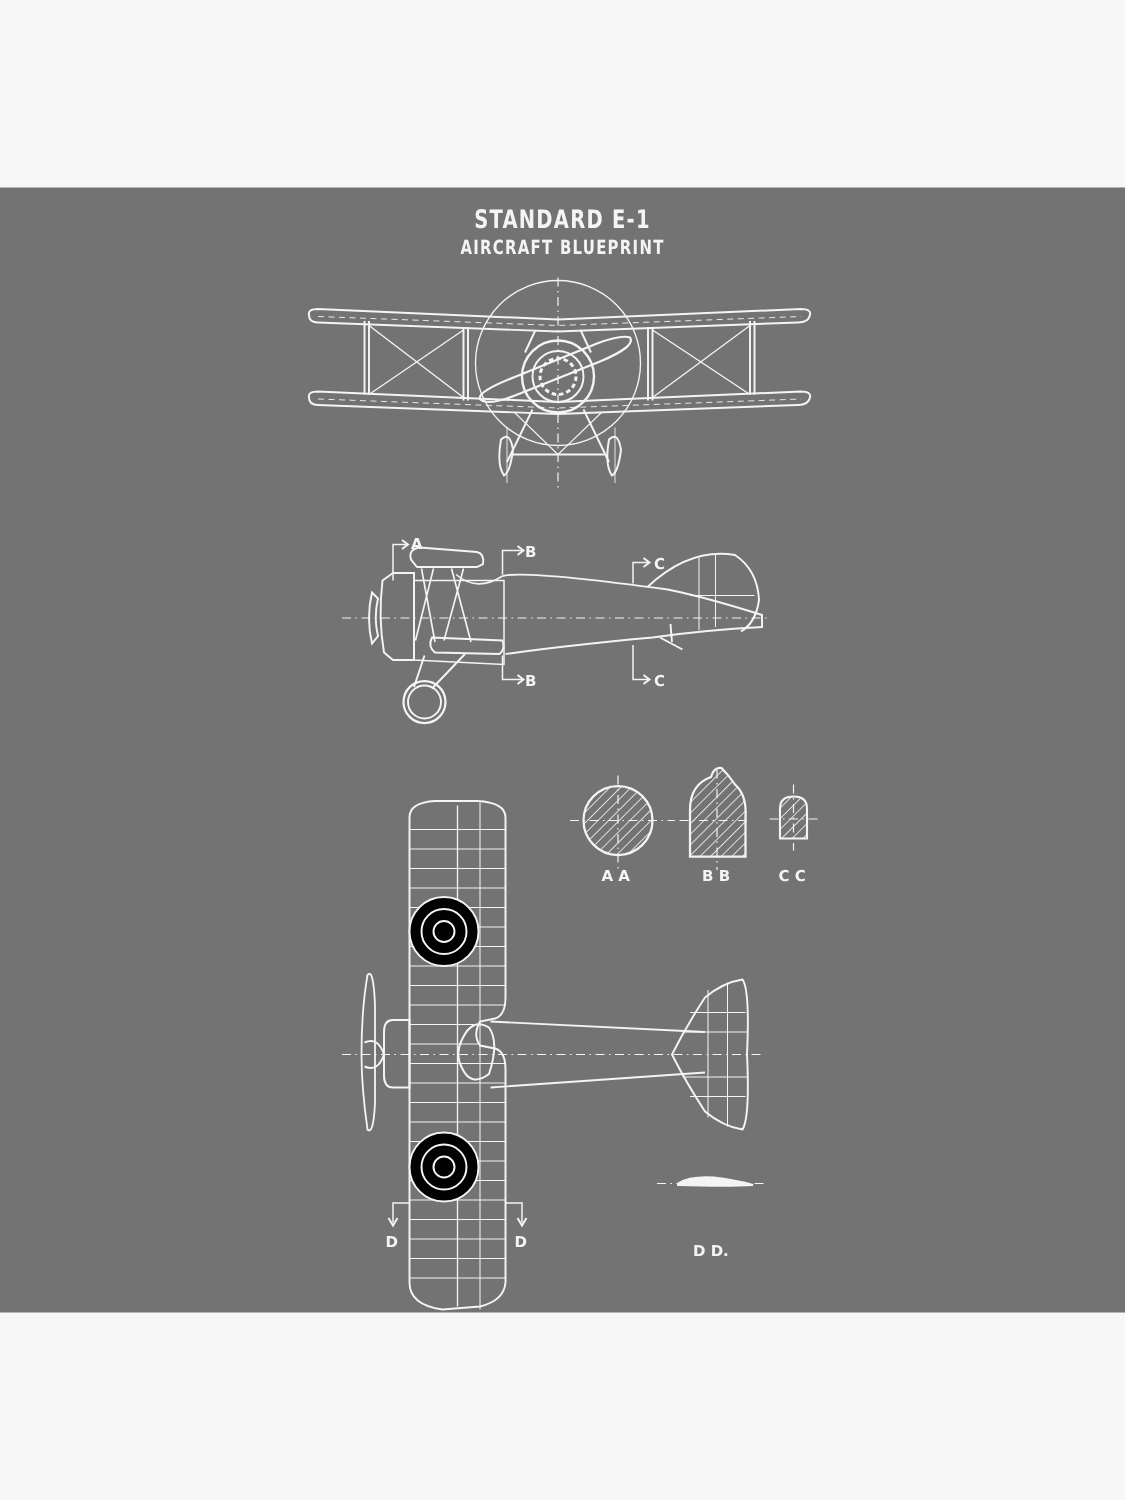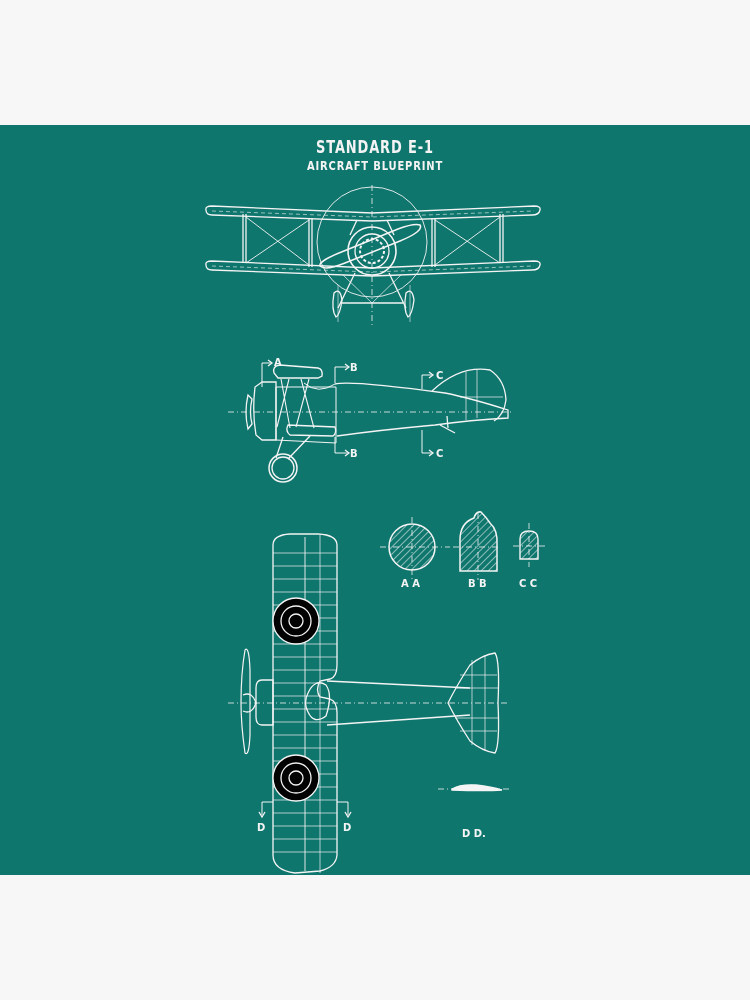--- a/index.html
+++ b/index.html
@@ -1,17 +1,17 @@
 <!DOCTYPE html>
 <html><head>
   <meta charset="utf-8">
   <style>
     html, body { margin: 0; padding: 0; }
     body { width: 750px; height: 1000px; background: #f7f7f7; position: relative; overflow: hidden; font-family: "DejaVu Sans", sans-serif; }
-    .poster { position: absolute; left: 0; top: 125px; width: 750px; height: 750px; background: #0f766e; }
+    .poster { position: absolute; left: 0; top: 125px; width: 750px; height: 750px; background: #737373; }
     .title { position: absolute; left: 0; width: 750px; text-align: center; color: #f4f4f4; font-family: "DejaVu Sans Condensed", "DejaVu Sans", sans-serif; font-weight: bold; letter-spacing: 1px; }
     .title.main { top: 12px; font-size: 17px; transform: scaleX(0.85); }
     .title.sub { top: 33px; font-size: 13px; transform: scaleX(0.85); }
     svg.art { position: absolute; left: 0; top: 0; width: 750px; height: 750px; }
     .lbl { fill: #f4f4f4; font-family: "DejaVu Sans", sans-serif; font-weight: bold; font-size: 10px; }
   </style>
 </head>
 <body>
 
 <div class="poster">

